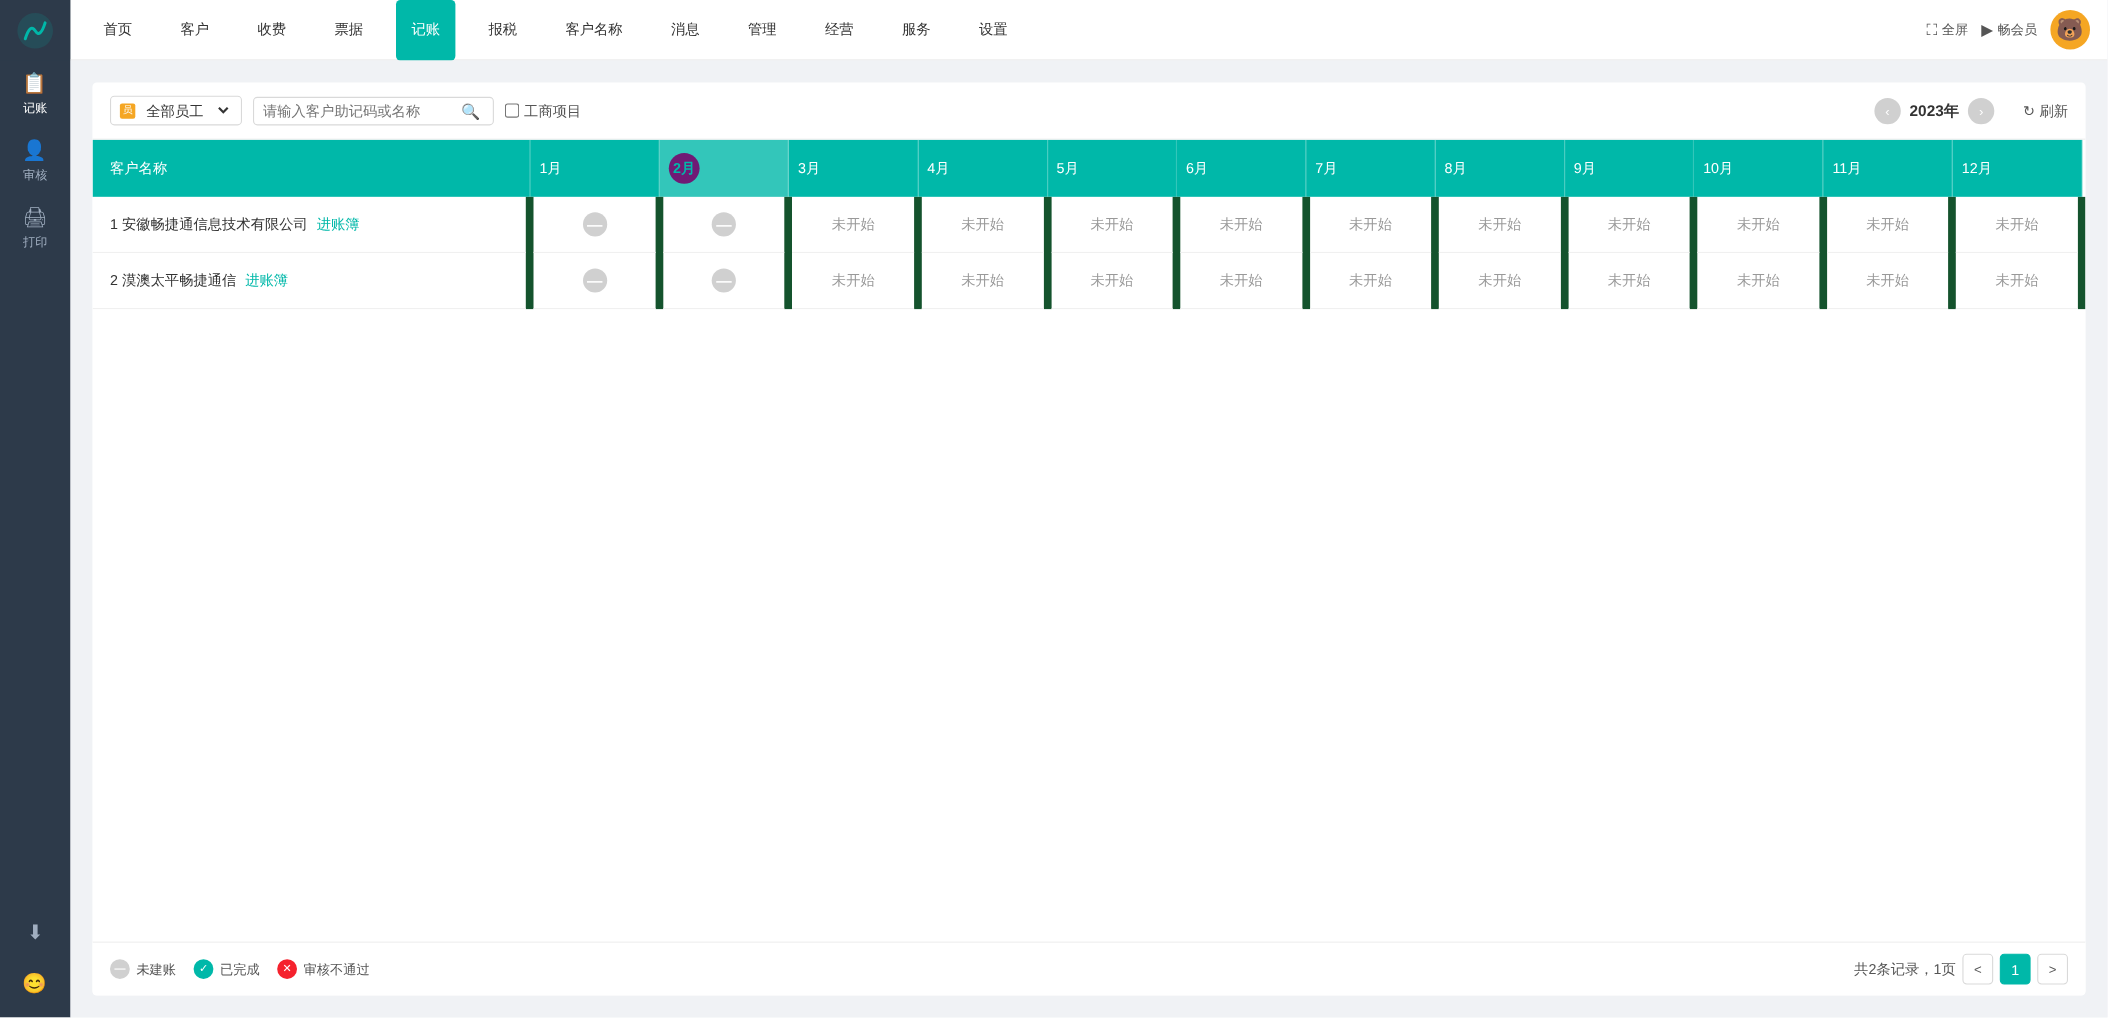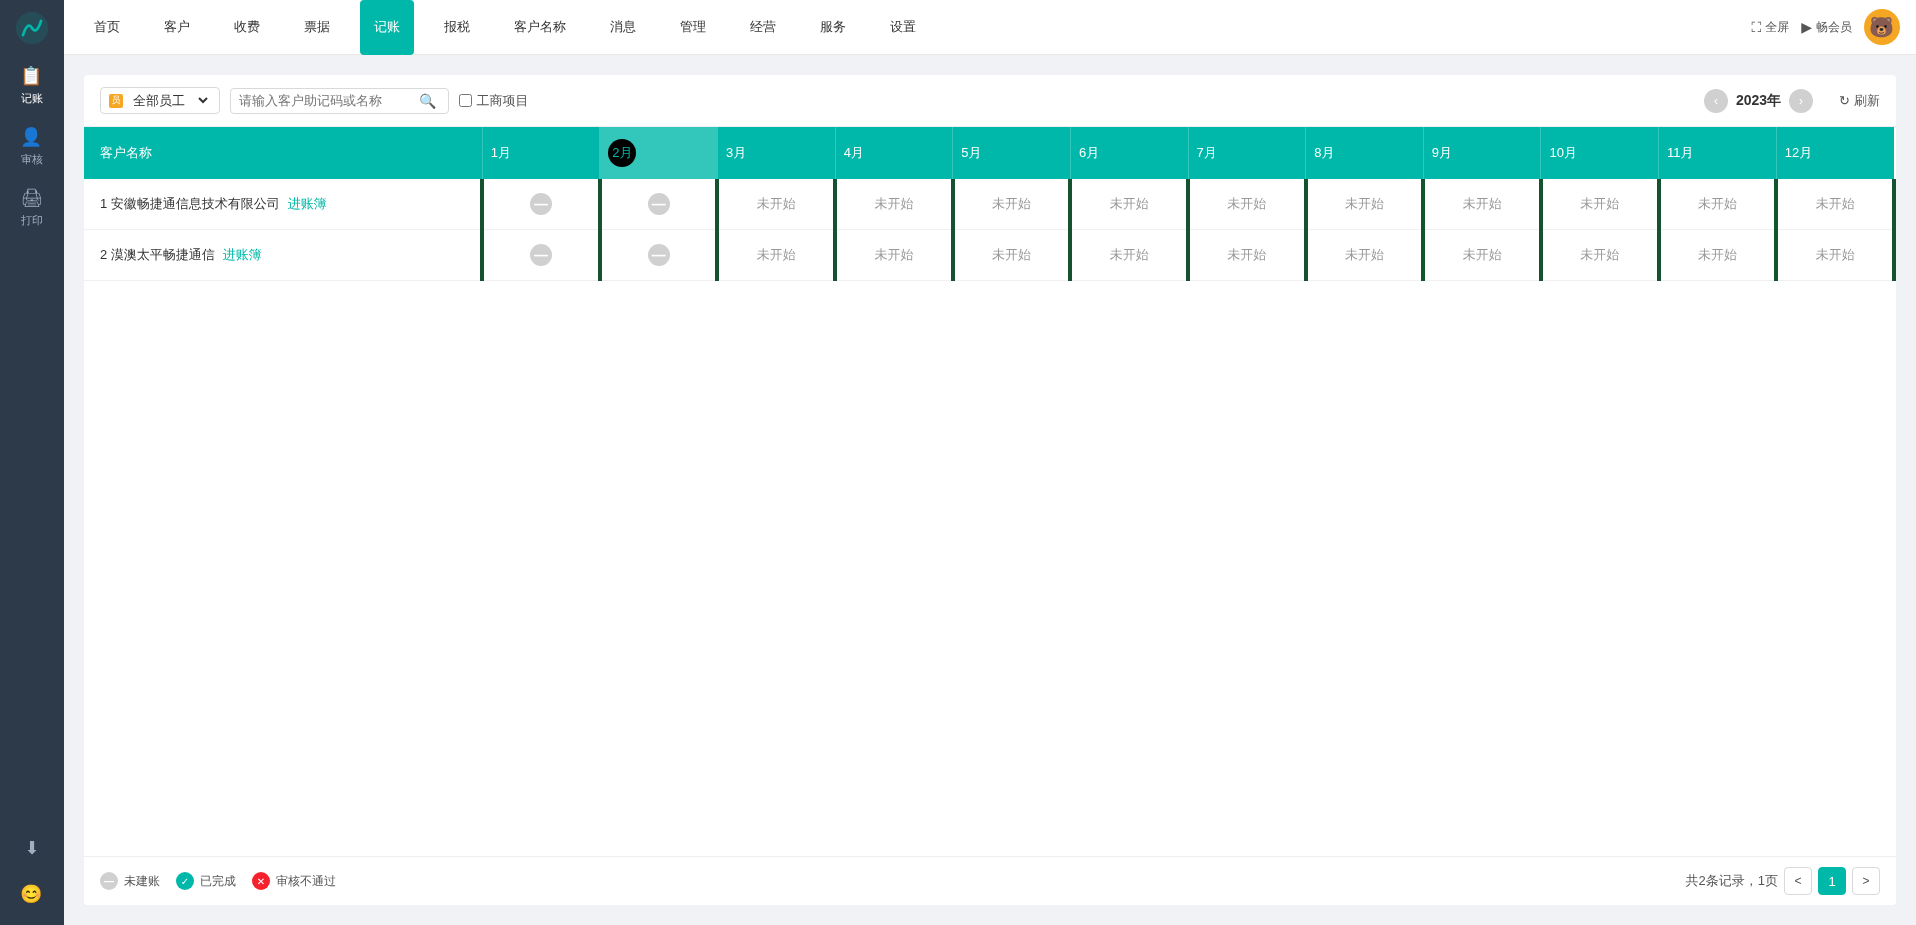--- a/index.html
+++ b/index.html
@@ -255,38 +255,38 @@
       text-align: left;
       padding-left: 16px;
     }
     thead th.active-month {
       background: rgba(255,255,255,0.2);
     }
     .month-circle {
       width: 28px;
       height: 28px;
       border-radius: 50%;
-      background: #000000;
+      background: #701a75;
       color: #00b8a9;
       display: inline-flex;
       align-items: center;
       justify-content: center;
       font-size: 13px;
-      font-weight: normal;
+      font-weight: bold;
     }
     tbody tr {
       border-bottom: 1px solid #f0f0f0;
       background: #fff;
     }
     tbody td {
       padding: 14px 8px;
       text-align: center;
       font-size: 13px;
       color: #555;
-      border-right: 4px solid #14532d;
+      border-right: 7px solid #14532d;
       margin-top: 12px;
     }
     tbody td:first-child {
       text-align: left;
       padding-left: 16px;
       color: #333;
     }
     .customer-name { color: #333; }
     .enter-link {
       color: #00b8a9;

